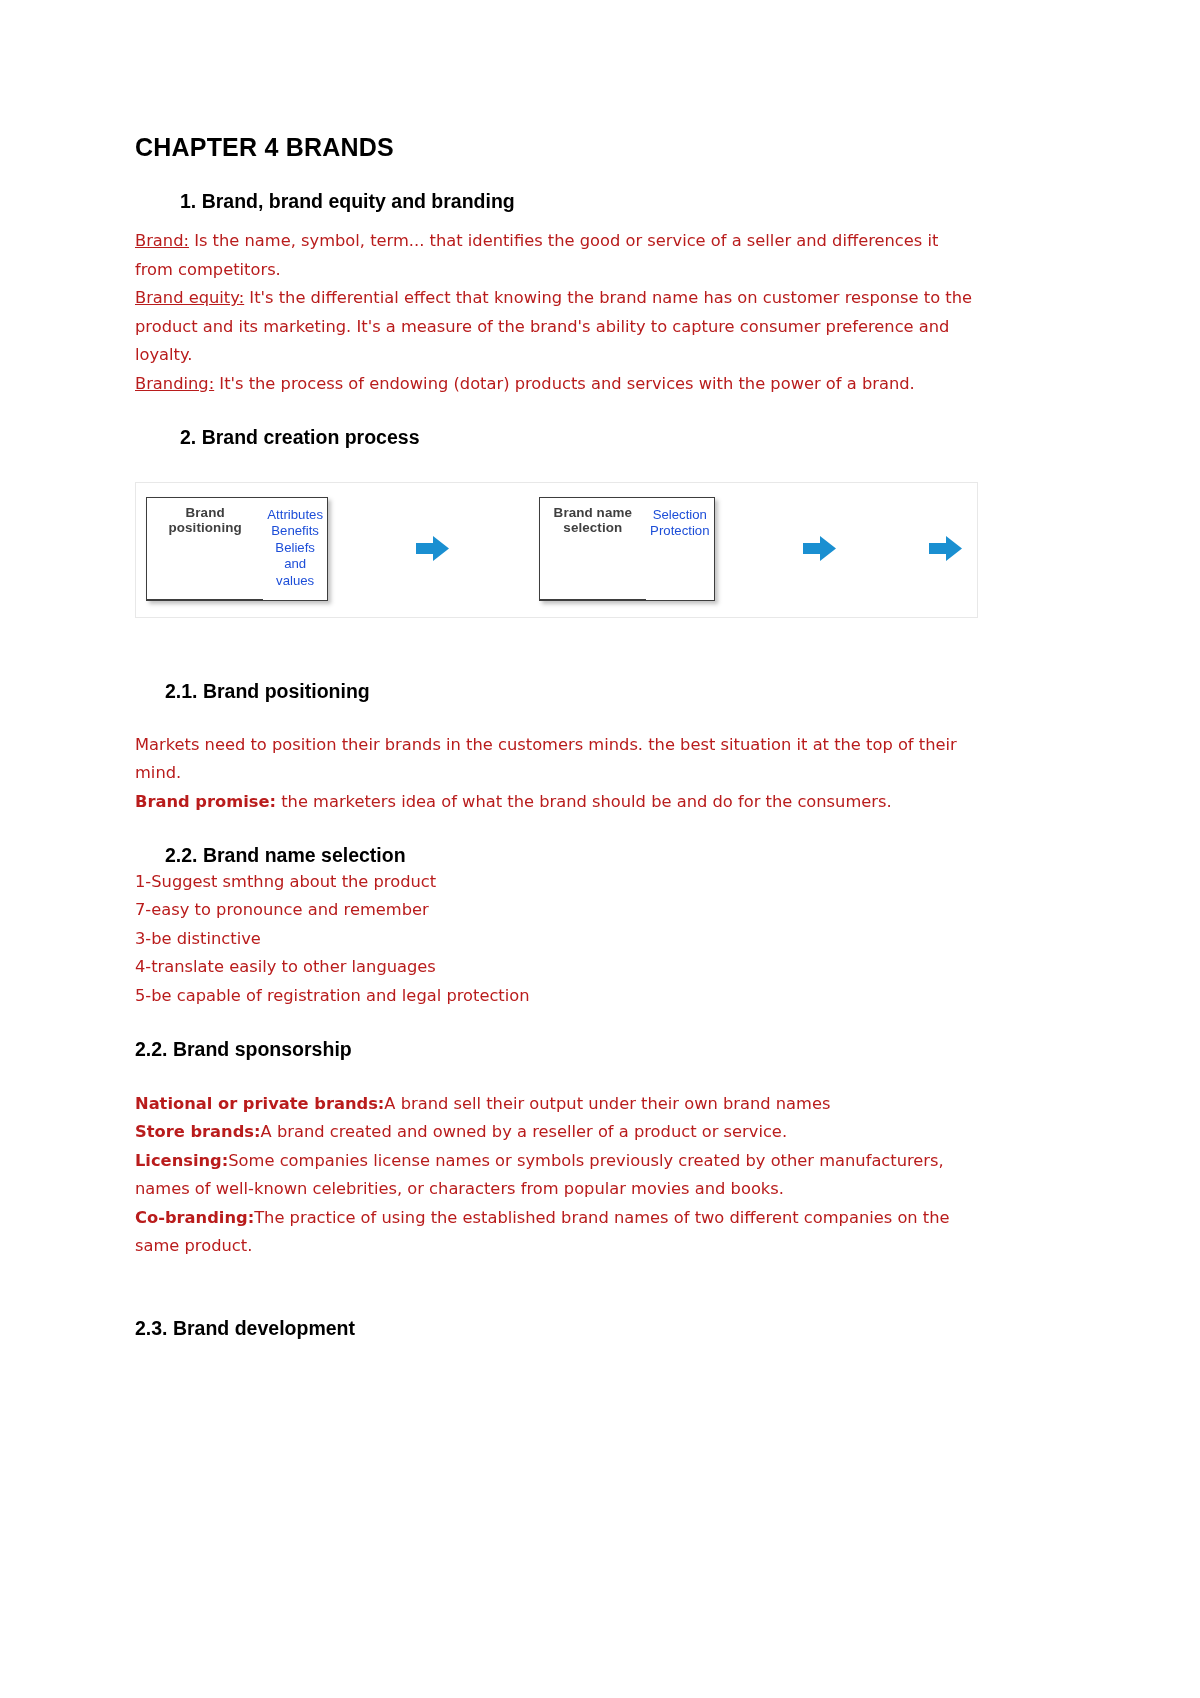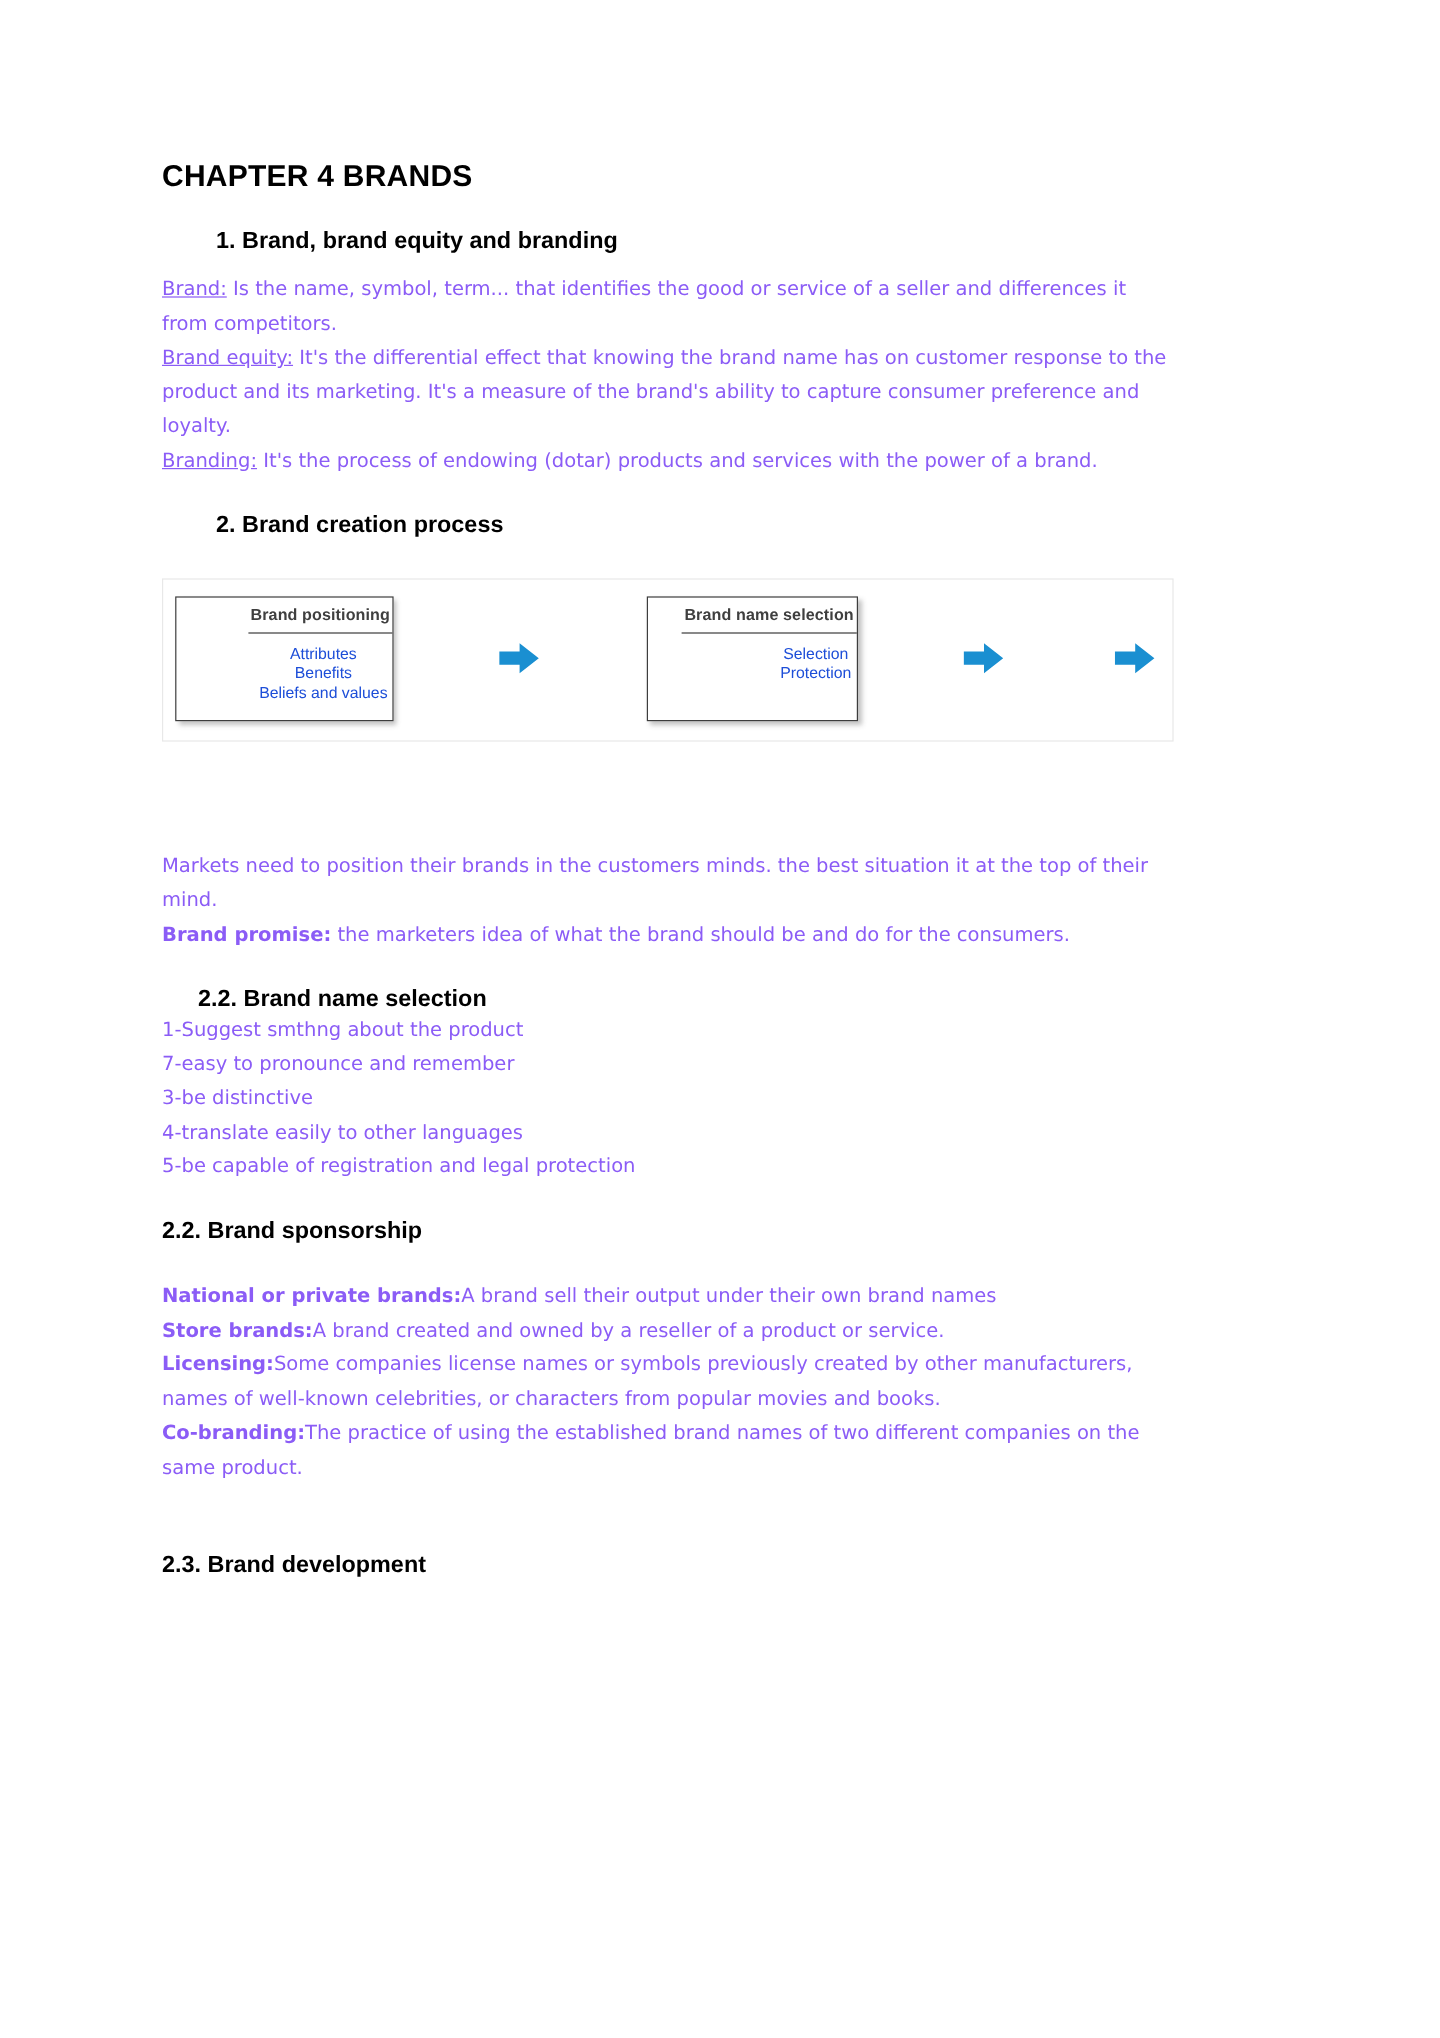--- a/index.html
+++ b/index.html
@@ -58,21 +58,21 @@
   .sub-indent {
     padding-left: 30px;
   }
 
   
   .para {
     font-family: "DejaVu Sans", sans-serif;
     font-size: 16.3px;
     line-height: 28.5px;
     margin: 0;
-    color: #8b5cf6;
+    color: #b91c1c;
   }
   .u { text-decoration: underline; }
   .b { font-weight: bold; }
 
   .spacer-sm { height: 14px; }
   .spacer-md { height: 28px; }
 
   
   .diagram-wrap {
     position: relative;
@@ -88,23 +88,22 @@
     display: flex;
     align-items: stretch;
     justify-content: space-between;
   }
   .stage {
     background: #ffffff;
     border: 1px solid #3d3d3d;
     box-shadow: 3px 3px 4px rgba(120,120,120,0.45);
     box-sizing: border-box;
     display: flex;
-    flex-direction: column;
+    flex-direction: row;
     min-height: 104px;
-    align-items: flex-end;
   }
   .stage-1 { width: 182px; }
   .stage-2 { width: 176px; }
   .stage-3 { width: 178px; }
   .stage-4 { width: 174px; }
 
   .stage-head {
     font-family: "Liberation Sans", sans-serif;
     font-weight: bold;
     font-size: 13.4px;
@@ -186,20 +185,21 @@
             <polygon points="0,9 17,9 17,2 33,14.5 17,27 17,20 0,20" fill="#1a8fd1"></polygon>
           </svg>
         </div>
 
 
       </div>
     </div>
 
     <div style="height:62px"></div>
 
+    <h3 class="sub-heading sub-indent">2.1. Brand positioning</h3>
 
     <div class="spacer-md"></div>
 
     <p class="para"><span>Markets need to position their brands in the customers minds. the best situation it at the top of their mind.</span><br><span class="b">Brand promise:</span><span> the marketers idea of what the brand should be and do for the consumers.</span></p>
 
     <div class="spacer-md"></div>
 
     <h3 class="sub-heading sub-indent">2.2. Brand name selection</h3>
 
     <p class="para"><span>1-Suggest smthng about the product</span><br><span>7-easy to pronounce and remember</span><br><span>3-be distinctive</span><br><span>4-translate easily to other languages</span><br><span>5-be capable of registration and legal protection</span></p>

